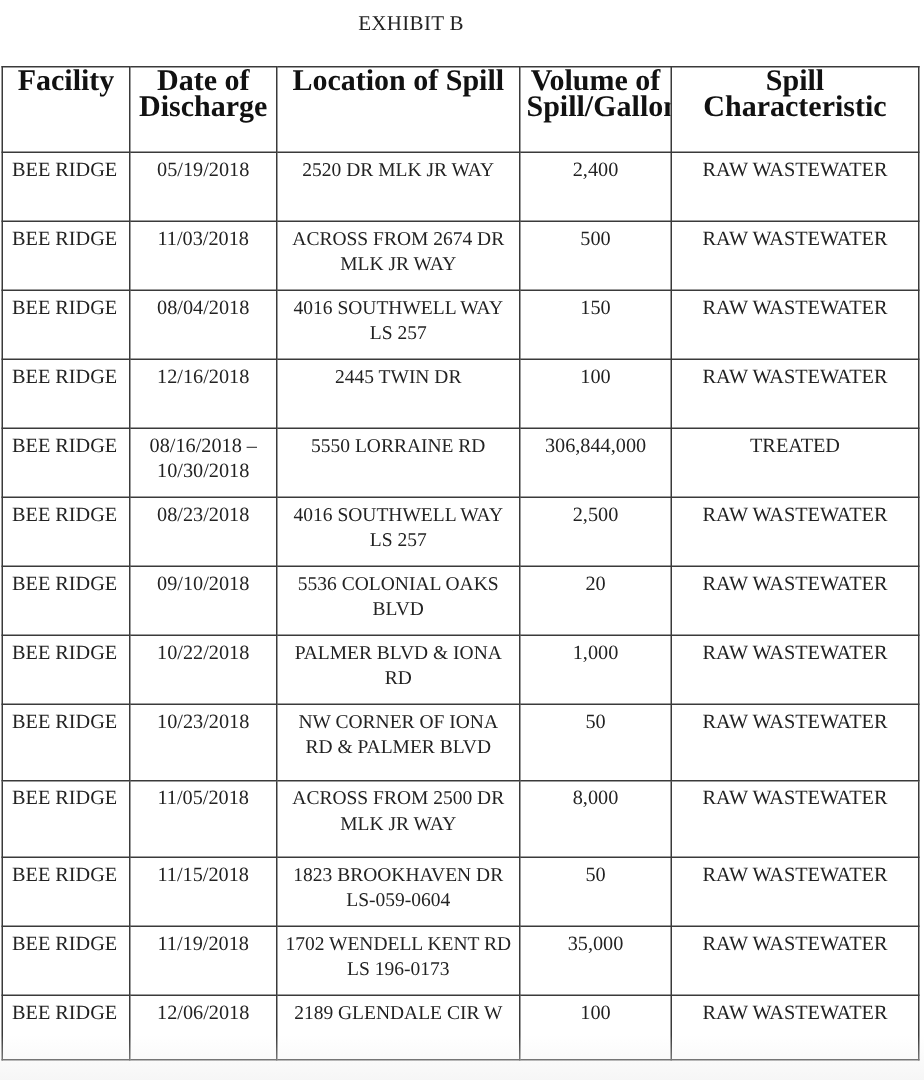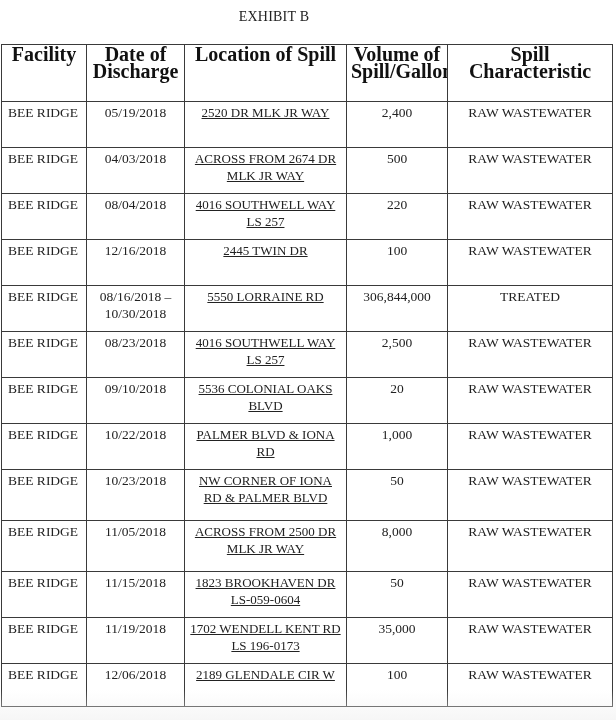--- a/index.html
+++ b/index.html
@@ -49,21 +49,21 @@
       font-size: 20px;
       height: 55px;
       padding-top: 1px;
       color: #111;
     }
     table.spills td {
       height: 43px;
       color: #222;
     }
     table.spills td.c-fac { text-align: left; padding-left: 6px; }
-    table.spills td.c-loc { font-size: 13px; text-decoration: underline; }
+    table.spills td.c-loc { font-size: 13px; }
     table.spills tr.tall td { height: 48px; }
     table.spills tr.last td { height: 40px; }
     .fade {
       position: absolute;
       left: 0; right: 0; bottom: 0;
       height: 30px;
       background: linear-gradient(to bottom, rgba(255,255,255,0), rgba(240,240,240,0.6));
       pointer-events: none;
     }
   </style>
@@ -92,30 +92,30 @@
   <tbody>
     <tr>
       <td class="c-fac">BEE RIDGE</td>
       <td>05/19/2018</td>
       <td class="c-loc">2520 DR MLK JR WAY</td>
       <td>2,400</td>
       <td>RAW WASTEWATER</td>
     </tr>
     <tr>
       <td class="c-fac">BEE RIDGE</td>
-      <td>04/03/2018</td>
+      <td>11/03/2018</td>
       <td class="c-loc">ACROSS FROM 2674 DR MLK JR WAY</td>
       <td>500</td>
       <td>RAW WASTEWATER</td>
     </tr>
     <tr>
       <td class="c-fac">BEE RIDGE</td>
       <td>08/04/2018</td>
       <td class="c-loc">4016 SOUTHWELL WAY LS 257</td>
-      <td>220</td>
+      <td>150</td>
       <td>RAW WASTEWATER</td>
     </tr>
     <tr>
       <td class="c-fac">BEE RIDGE</td>
       <td>12/16/2018</td>
       <td class="c-loc">2445 TWIN DR</td>
       <td>100</td>
       <td>RAW WASTEWATER</td>
     </tr>
     <tr>

